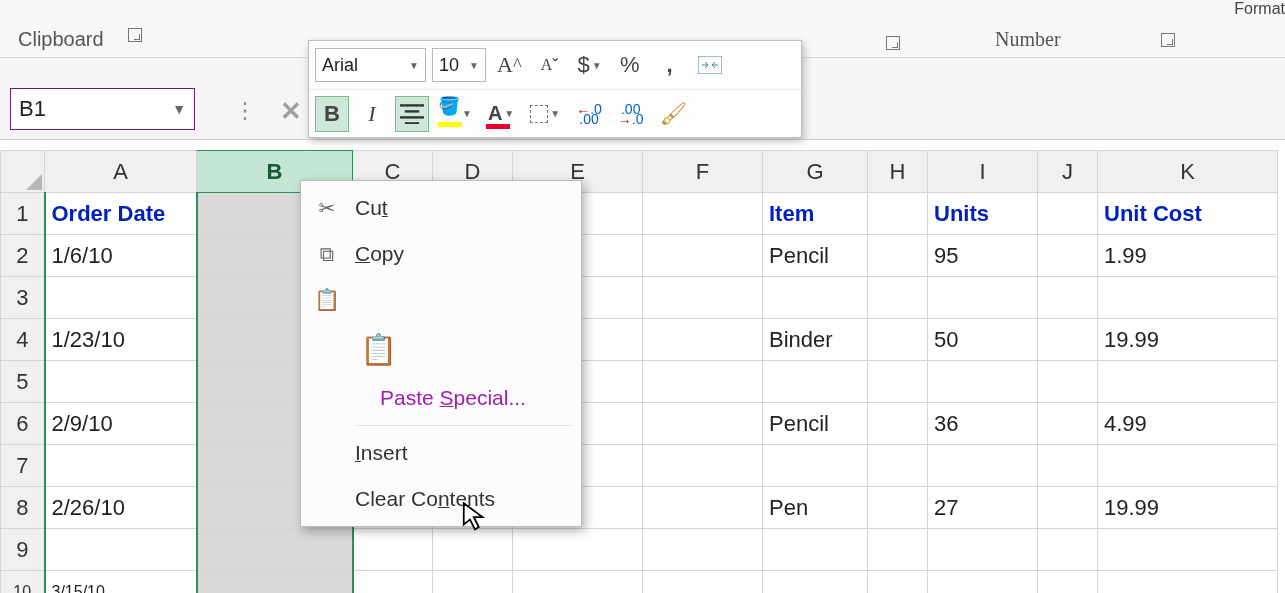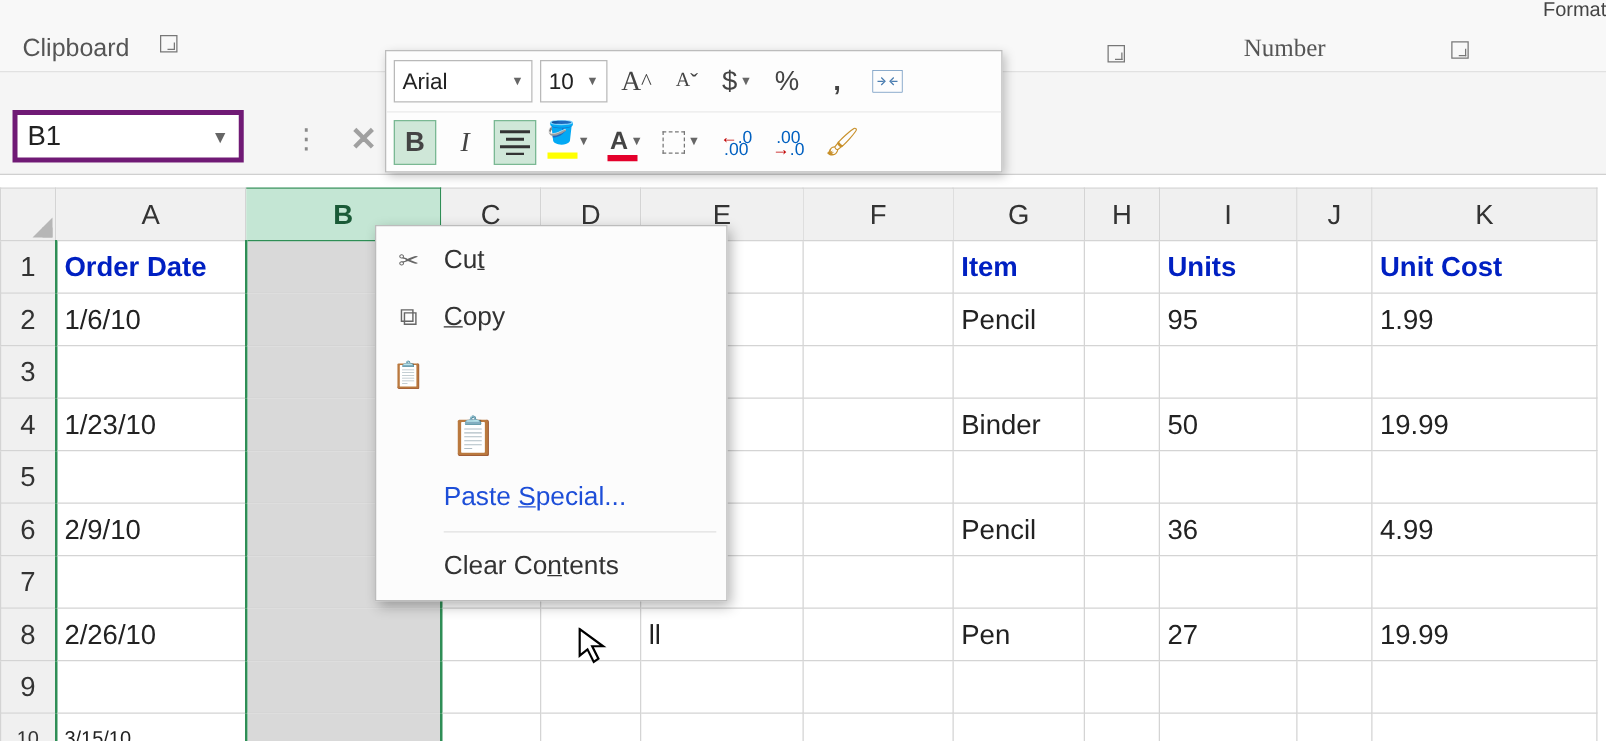--- a/index.html
+++ b/index.html
@@ -58,21 +58,21 @@
   .namebox-row {
     position: absolute;
     left: 0; top: 58px; right: 0; height: 82px;
     background: #f5f5f5;
     border-bottom: 1px solid #d0d0d0;
   }
   .namebox {
     position: absolute; left: 10px; top: 30px;
     width: 185px; height: 42px;
     background: #fff;
-    border: 4px solid #701a75;
+    border: 1px solid #701a75;
     display: flex; align-items: center; justify-content: space-between;
     padding: 2px 8px;
     font-size: 22px;
   }
   .namebox .arrow {
     font-size: 14px; color: #666;
   }
   .vdots {
     position: absolute; left: 234px; top: 40px;
     font-size: 22px; color: #8a8a8a;
@@ -218,21 +218,21 @@
   .cm-item {
     display: flex; align-items: center;
     height: 46px;
     padding: 0 12px 0 12px;
     gap: 14px;
     cursor: pointer;
     color: #333;
   }
   .cm-item .ic { width: 28px; display: flex; justify-content: center; color: #666; font-size: 20px; }
   .cm-item.hover { background: #d9efe3; }
-  .cm-item.disabled { color: #1d4ed8; cursor: default; }
+  .cm-item.disabled { color: #a21caf; cursor: default; margin-left: 25px; }
   .cm-item.disabled .ic { color: #bdbdbd; }
   .cm-heading {
     display: flex; align-items: center;
     height: 46px;
     padding: 0 12px;
     gap: 14px;
     color: #888; font-weight: 600;
     cursor: default;
   }
   .cm-heading .ic { width: 28px; display: flex; justify-content: center; color: #bdbdbd; }
@@ -560,20 +560,24 @@
   <div class="cm-paste-icon">
     <span style="font-size:30px;color:#bdbdbd">📋</span>
   </div>
   <div class="cm-item disabled">
     <span class="ic"></span>
     <span>Paste <span class="cm-u">S</span>pecial...</span>
   </div>
   <div class="cm-sep"></div>
   <div class="cm-item">
     <span class="ic"></span>
+    <span><span class="cm-u">I</span>nsert</span>
+  </div>
+  <div class="cm-item">
+    <span class="ic"></span>
     <span>Clear Co<span class="cm-u">n</span>tents</span>
   </div>
 </div>
 
 <div class="cursor">
   <svg viewBox="0 0 20 24">
       <path d="M1 1 L1 18 L6 14 L10 22 L13 20 L9 12 L16 12 Z" fill="#fff" stroke="#000" stroke-width="1.4"></path>
     </svg>
 </div>
 

